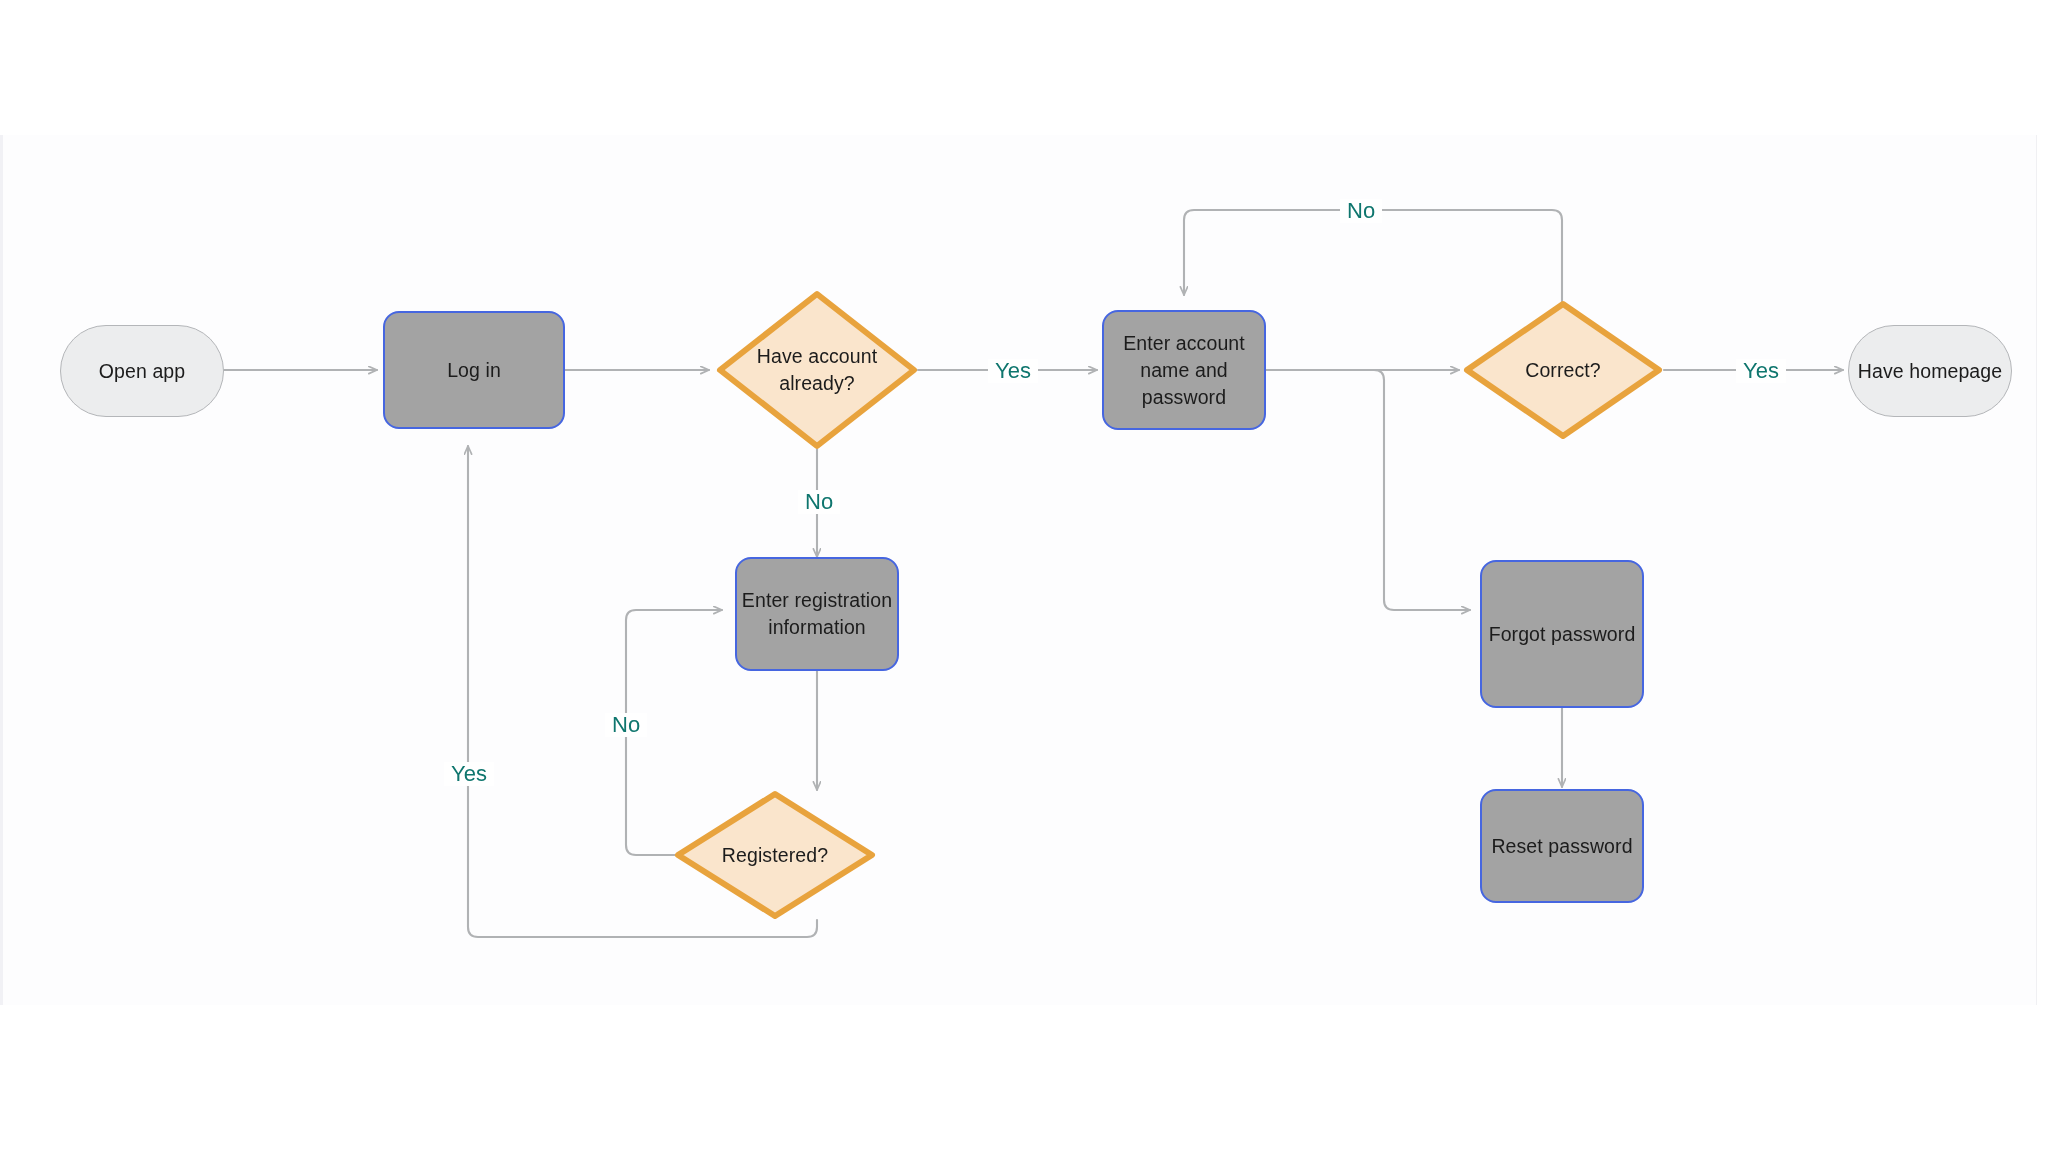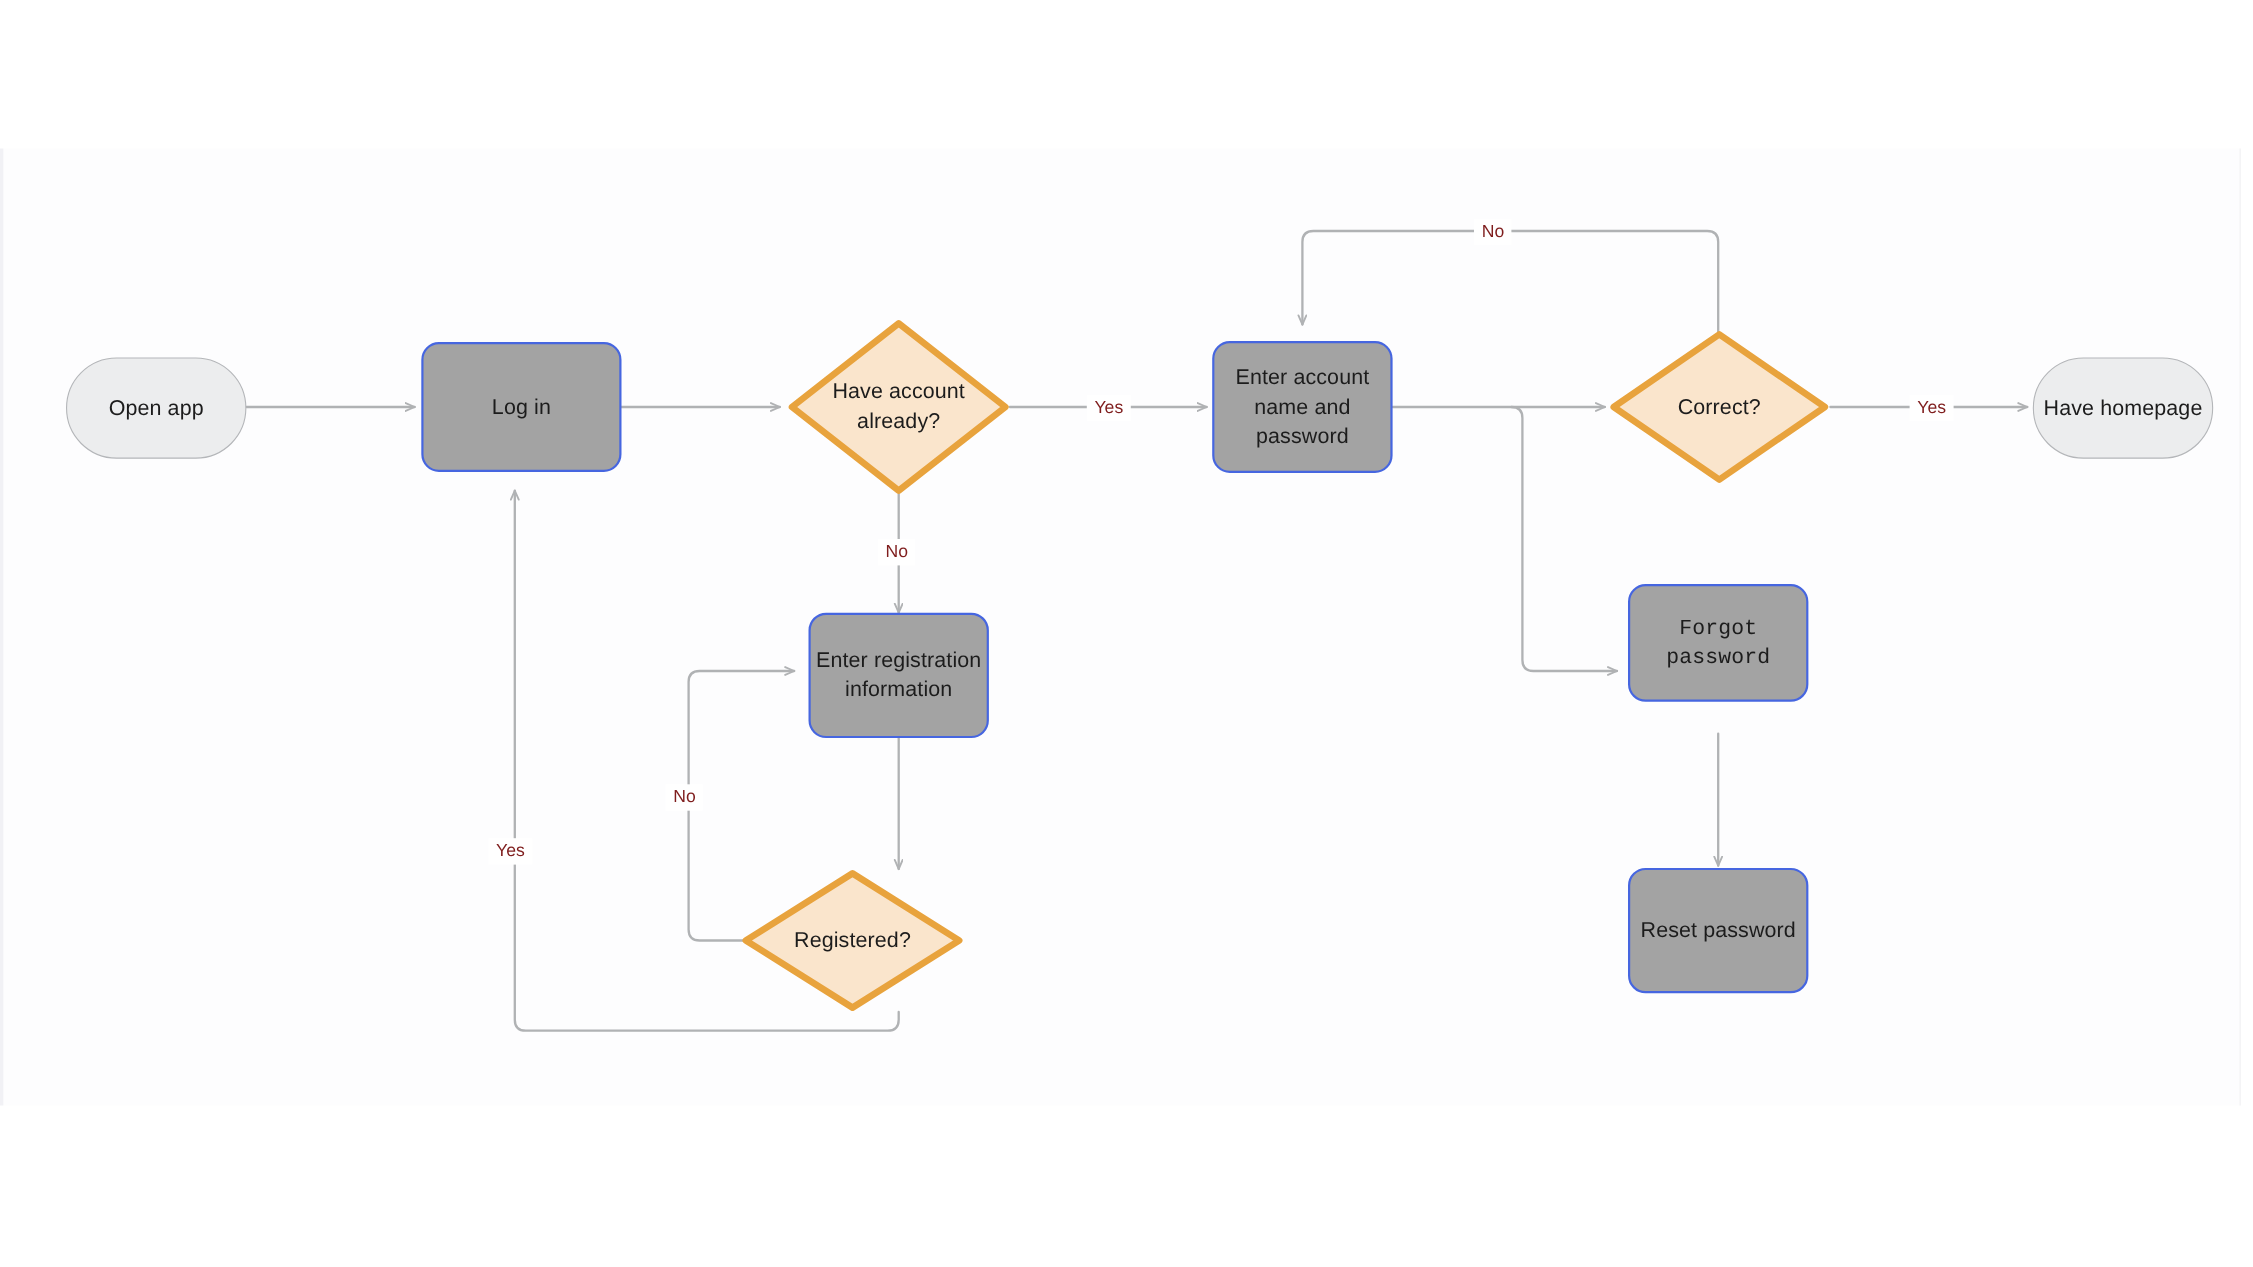--- a/index.html
+++ b/index.html
@@ -74,22 +74,22 @@
     width: 100%; height: 100%;
     z-index: 0;
   }
   .node-decision .diamond-label {
     position: relative;
     z-index: 1;
     width: 78%;
   }
   .edge-label {
     position: absolute;
-    color: #7f1d1d;
-    font-size: 16px;
+    color: #0f766e;
+    font-size: 22px;
     line-height: 22px;
     background: #ffffff;
     padding: 1px 7px;
     white-space: nowrap;
     z-index: 4;
     text-align: center;
   }
 </style>
 </head>
 <body>
@@ -166,21 +166,21 @@
     <span>Enter registration information</span>
   </div>
 
   <div class="node node-decision" style="left:674px; top:790px; width:202px; height:130px;">
     <svg class="diamond-shape" viewBox="0 0 202 130" preserveAspectRatio="none">
       <polygon points="101,4 198,65 101,126 4,65" fill="#fae5cc" stroke="#e8a33d" stroke-width="6" stroke-linejoin="round"></polygon>
     </svg>
     <span class="diamond-label">Registered?</span>
   </div>
 
-  <div class="node node-process" style="left:1480px; top:531px; width:164px; height:107px;font-family:Liberation Mono, monospace;">
+  <div class="node node-process" style="left:1480px; top:560px; width:164px; height:148px;">
     <span>Forgot password</span>
   </div>
 
   <div class="node node-process" style="left:1480px; top:789px; width:164px; height:114px;">
     <span>Reset password</span>
   </div>
 
   <div class="edge-label" style="left:988px; top:359px;">
     <span>Yes</span>
   </div>

